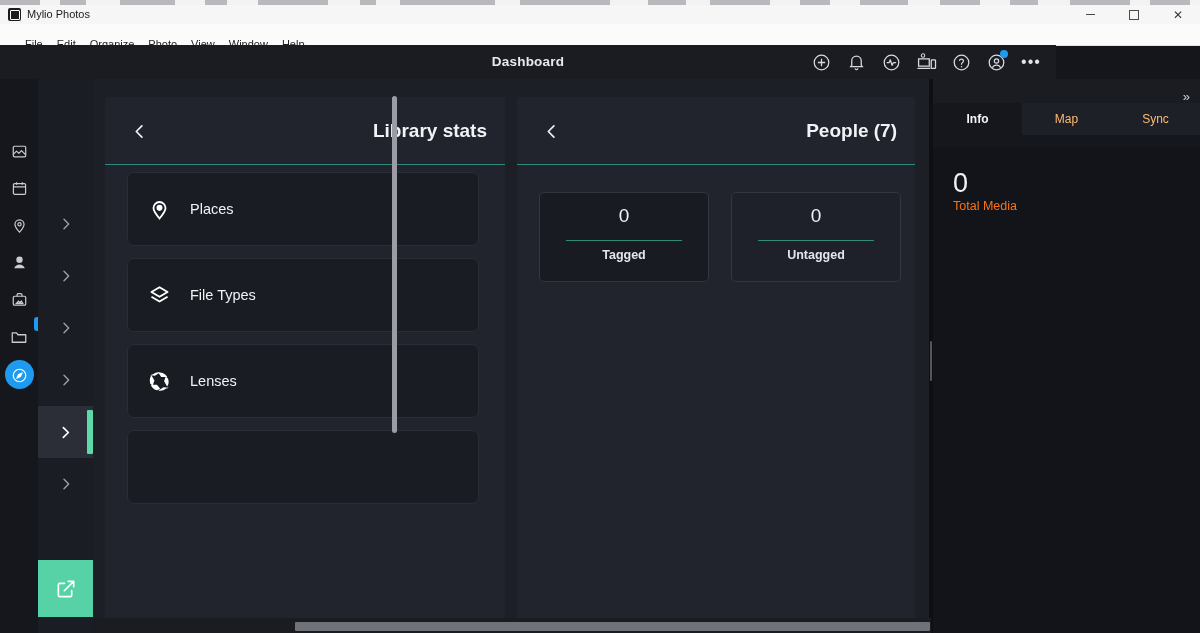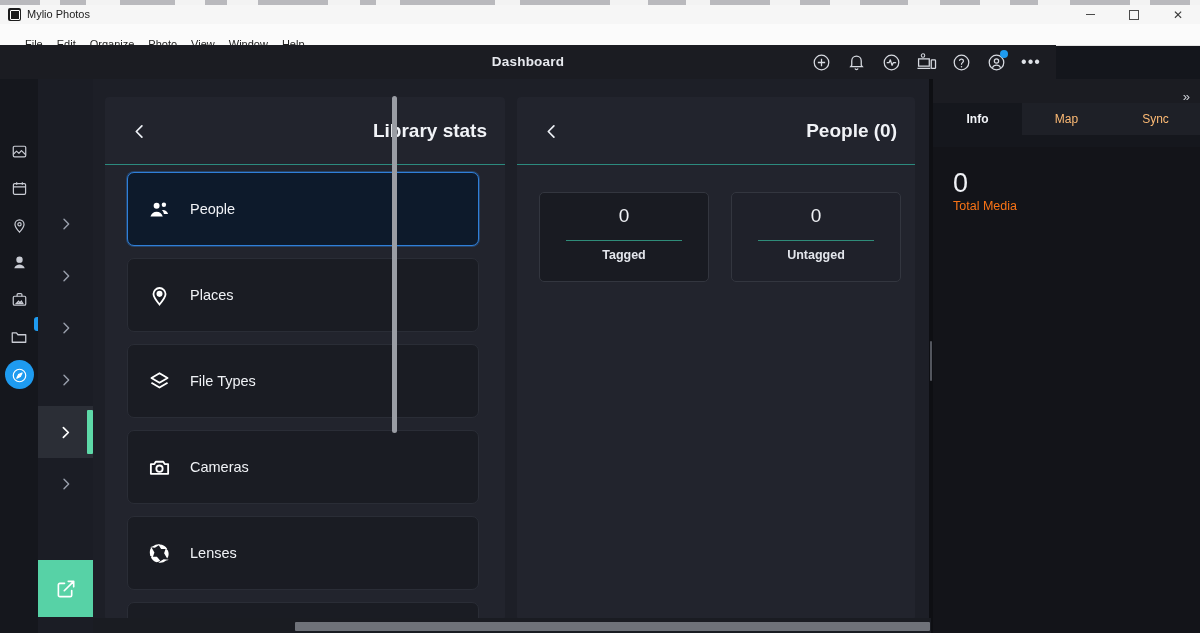--- a/index.html
+++ b/index.html
@@ -333,31 +333,20 @@
         <svg width="19" height="19" viewBox="0 0 24 24" fill="none" stroke="currentColor" stroke-width="2.2">
             <path d="M15 5l-7 7 7 7" stroke-linecap="round" stroke-linejoin="round"></path>
           </svg>
       </div>
       <div class="panel-ttl">Library stats</div>
     </div>
 
     <div class="list">
       <div class="list-inner">
 
-        <div class="row selected">
-          <span class="r-icon">
-            <svg width="23" height="23" viewBox="0 0 24 24" fill="currentColor" stroke="none">
-              <circle cx="9" cy="8.1" r="3.1"></circle>
-              <path d="M2.6 19.2c.9-3.3 3.4-4.9 6.4-4.9s5.5 1.6 6.4 4.9z"></path>
-              <circle cx="16.6" cy="7" r="2.3"></circle>
-              <path d="M14.4 12.6c2.9-.5 5.5.8 6.6 4.2h-4.4c-.2-1.7-1-3.1-2.2-4.2z"></path>
-              </svg>
-          </span>
-          <span class="r-label">People</span>
-        </div>
 
         <div class="row">
           <span class="r-icon">
             <svg width="23" height="23" viewBox="0 0 24 24" fill="none" stroke="currentColor" stroke-width="1.9">
               <path d="M12 21.4c4.2-5 6.3-8.2 6.3-10.9A6.3 6.3 0 005.7 10.5c0 2.7 2.1 5.9 6.3 10.9z"></path>
               <circle cx="12" cy="10.3" r="2.2" fill="currentColor"></circle>
               </svg>
           </span>
           <span class="r-label">Places</span>
         </div>
@@ -365,29 +354,20 @@
         <div class="row">
           <span class="r-icon">
             <svg width="23" height="23" viewBox="0 0 24 24" fill="none" stroke="currentColor" stroke-width="1.9" stroke-linejoin="round">
               <path d="M12 3.3l8.4 5-8.4 5-8.4-5z"></path>
                 <path d="M3.6 13.3l8.4 5 8.4-5"></path>
               </svg>
           </span>
           <span class="r-label">File Types</span>
         </div>
 
-        <div class="row">
-          <span class="r-icon">
-            <svg width="23" height="23" viewBox="0 0 24 24" fill="none" stroke="currentColor" stroke-width="1.9">
-              <path d="M3 8.4h3.6l1.5-2.4h7.8l1.5 2.4H21v10.2H3z" stroke-linejoin="round"></path>
-              <circle cx="12" cy="13.2" r="3.3"></circle>
-              </svg>
-          </span>
-          <span class="r-label">Cameras</span>
-        </div>
 
         <div class="row">
           <span class="r-icon">
             <svg width="23" height="23" viewBox="0 0 24 24" fill="currentColor" stroke="none">
               <path d="M12 2.6a9.4 9.4 0 018.1 4.7h-6.4l-3-4.6c.4-.1.9-.1 1.3-.1z"></path>
               <path d="M20.9 9a9.4 9.4 0 01-.9 8.3l-3.2-5.5 1.7-5.1c1 .6 1.8 1.4 2.4 2.3z"></path>
               <path d="M18.9 19.2a9.4 9.4 0 01-8.1 2.1l5.5-3.2 5.4.3c-.8.3-1.8.6-2.8.8z"></path>
               <path d="M9 21a9.4 9.4 0 01-6.1-5.7h6.4l3.5 4.2c-1.2.8-2.4 1.3-3.8 1.5z"></path>
               <path d="M2.3 13.7a9.4 9.4 0 011.3-8.1l3.1 5.4-1.8 5.2A9.1 9.1 0 012.3 13.7z"></path>
               <path d="M5.2 4.5a9.4 9.4 0 017.4-1.9L7.2 5.9l-5.1-.3c.9-.5 2-.8 3.1-1.1z"></path>
@@ -402,21 +382,21 @@
   </div>
   <div class="vscroll"></div>
 
   <div class="panel" id="panel-people">
     <div class="panel-hd">
       <div class="panel-back">
         <svg width="19" height="19" viewBox="0 0 24 24" fill="none" stroke="currentColor" stroke-width="2.2">
             <path d="M15 5l-7 7 7 7" stroke-linecap="round" stroke-linejoin="round"></path>
           </svg>
       </div>
-      <div class="panel-ttl">People (0)</div>
+      <div class="panel-ttl">People (7)</div>
     </div>
 
     <div class="stats">
       <div class="stat">
         <div class="s-num">0</div>
         <div class="s-line"></div>
         <div class="s-lbl">Tagged</div>
       </div>
       <div class="stat alt">
         <div class="s-num">0</div>

